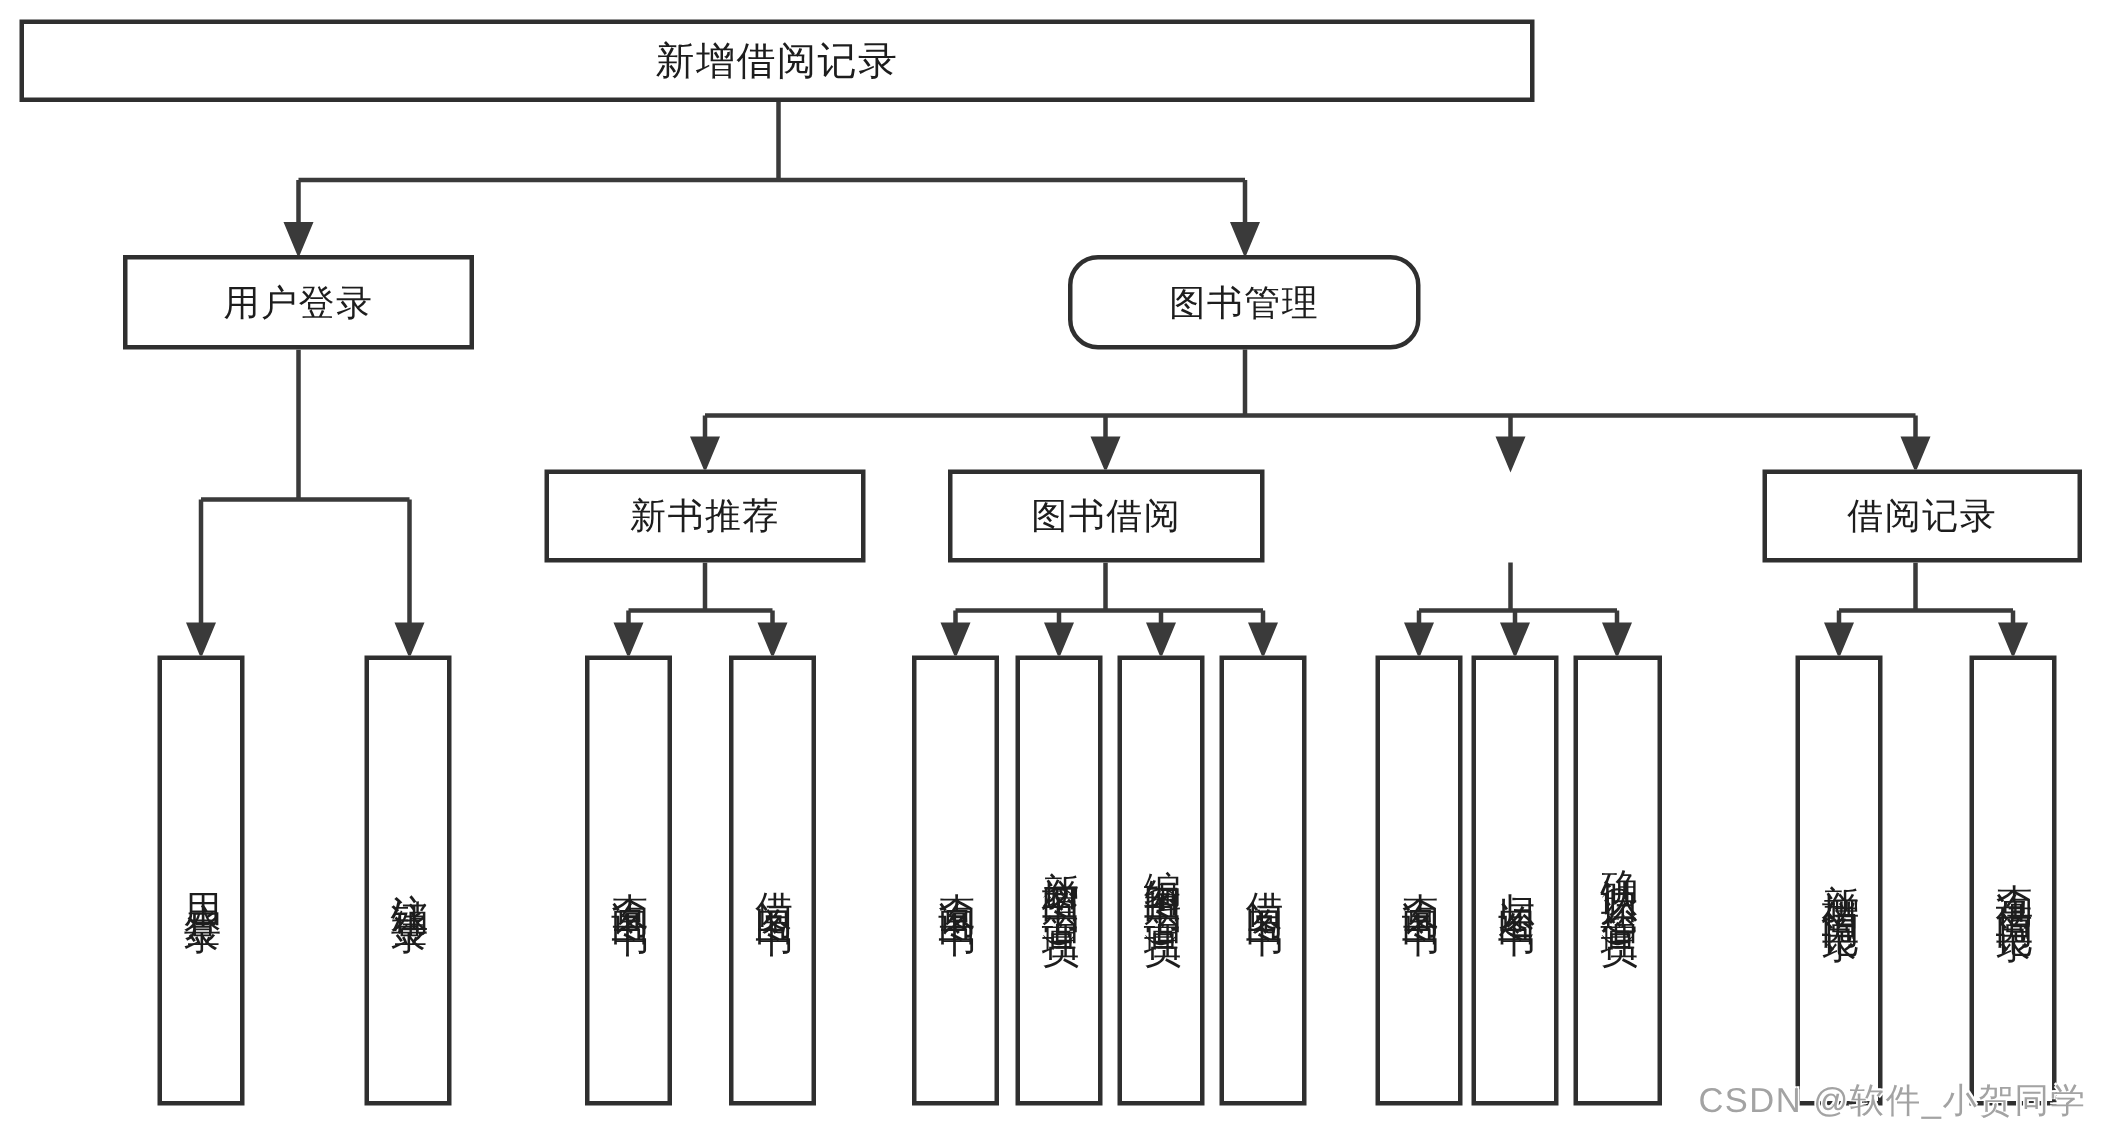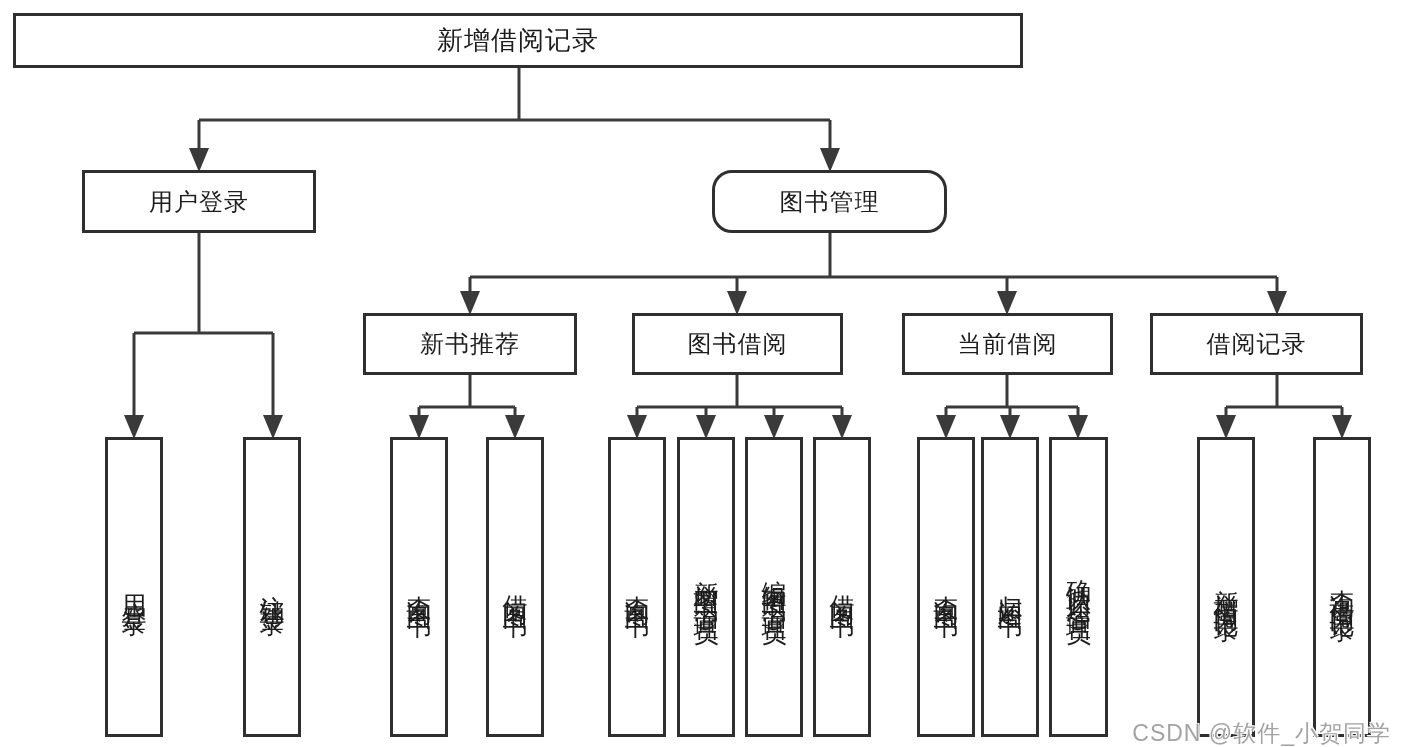--- a/index.html
+++ b/index.html
@@ -100,24 +100,21 @@
   <div class="hbox" style="left:712px;top:170px;width:235px;height:63px;border-radius:20px;">
     <span>图书管理</span>
   </div>
 
   <div class="hbox" style="left:632px;top:313px;width:211px;height:62px;">
     <span>图书借阅</span>
   </div>
   <div class="hbox" style="left:363px;top:313px;width:214px;height:62px;">
     <span>新书推荐</span>
   </div>
-  <div class="hbox" style="left:902px;top:313px;width:211px;height:62px;">
-    <span>当前借阅</span>
-  </div>
-  <div class="hbox" style="left:1150px;top:313px;width:213px;height:62px;">
+  <div class="hbox" style="left:1175px;top:313px;width:213px;height:62px;">
     <span>借阅记录</span>
   </div>
 
   <div class="vbox" style="left:105px;">
     <span class="vtext">用户登录</span>
   </div>
   <div class="vbox" style="left:243px;">
     <span class="vtext">注销登录</span>
   </div>
 

